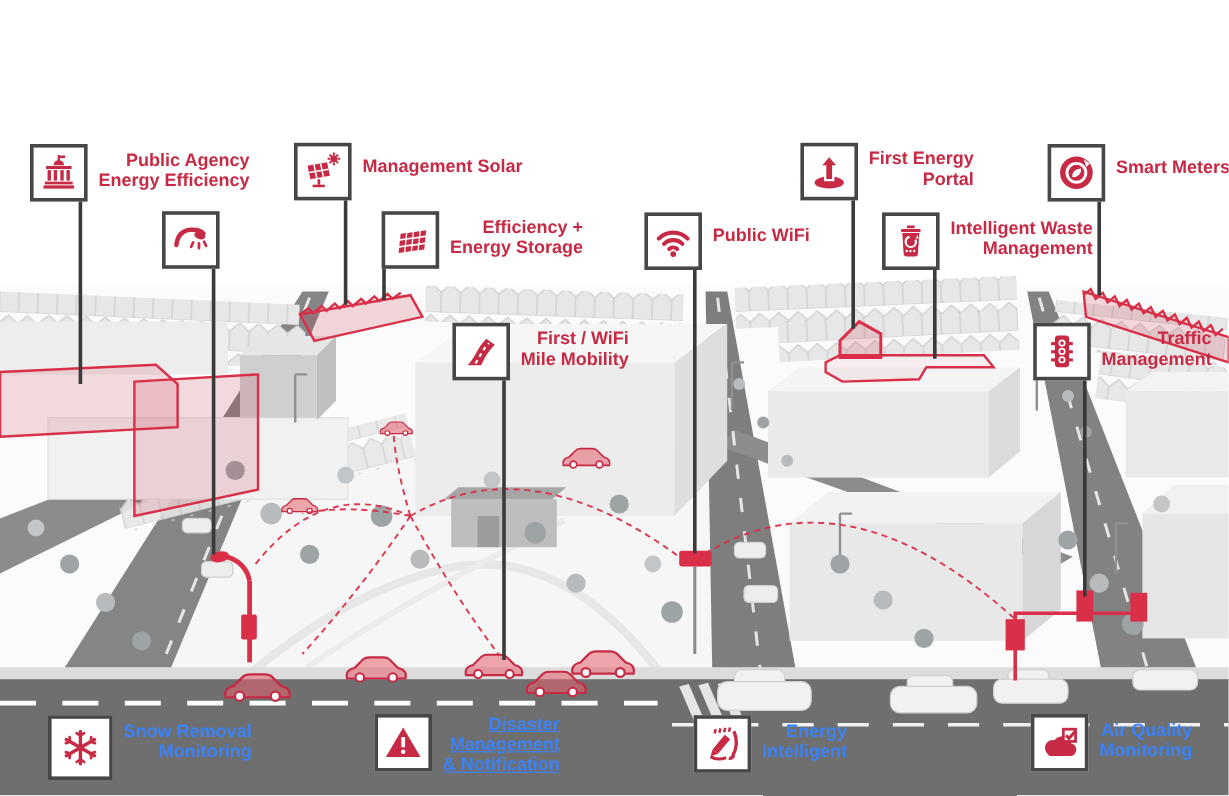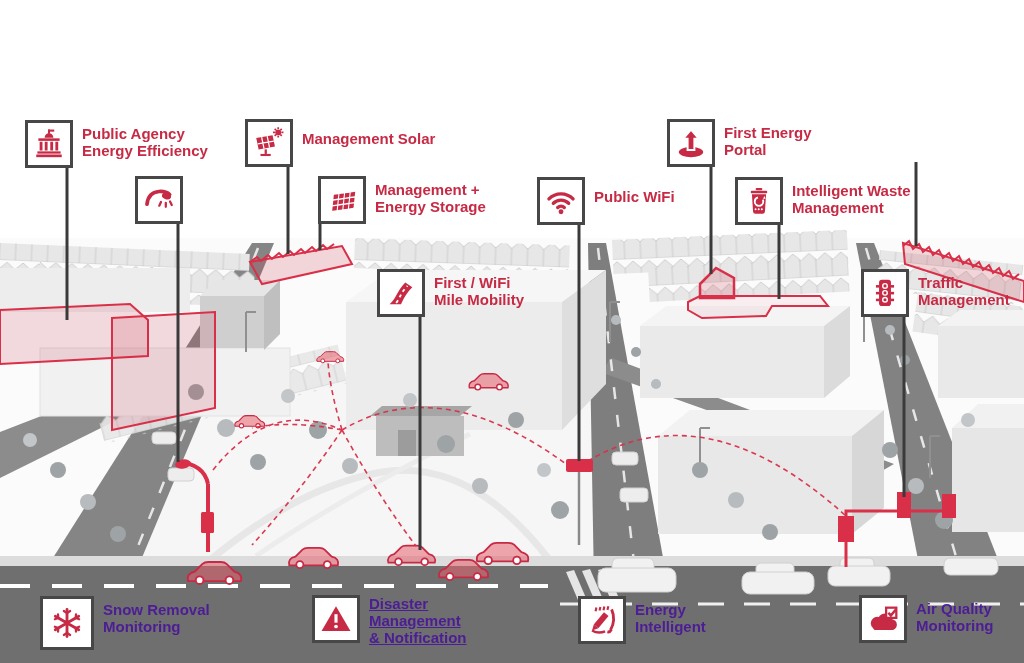--- a/index.html
+++ b/index.html
@@ -1,26 +1,26 @@
 <!DOCTYPE html>
 <html><head>
 <meta charset="utf-8">
 <style>
   html,body{margin:0;padding:0;background:#fff;}
   #stage{position:relative;width:1024px;height:663px;overflow:hidden;background:#fff;
-         font-family:"Liberation Sans",sans-serif;}
+         font-family:"Liberation Sans",sans-serif;text-align:right;}
   svg.scene{position:absolute;left:0;top:0;}
   .callout{position:absolute;display:flex;align-items:flex-start;}
   .icon-box{width:48px;height:48px;box-sizing:border-box;background:#fff;border:3px solid #474747;
             display:flex;align-items:center;justify-content:center;flex:0 0 auto;}
   .icon-box.big{width:54px;height:54px;}
   .lbl{margin-left:9px;font-weight:bold;font-size:15px;line-height:17px;color:#C62A44;white-space:nowrap;padding-top:5px;}
   .lbl.one{padding-top:11px;}
   .lbl.three{padding-top:0;text-decoration:underline;}
-  .lbl.white{color:#4c1d95;}
+  .lbl.white{color:#3b82f6;}
   .line{display:block;}
   .line:empty{display:none;}
 </style>
 </head>
 <body>
 
 <div id="stage">
 
 <svg class="scene" width="1024" height="663" viewBox="0 0 1024 663">
   <defs>
@@ -285,21 +285,21 @@
             <rect x="12" y="10" width="3.2" height="3"></rect>
             <rect x="16" y="10" width="3.2" height="3"></rect>
         <rect x="4" y="14" width="3.2" height="3"></rect>
             <rect x="8" y="14" width="3.2" height="3"></rect>
             <rect x="12" y="14" width="3.2" height="3"></rect>
             <rect x="16" y="14" width="3.2" height="3"></rect>
       </g>
     </svg>
   </div>
   <div class="lbl">
-    <span class="line">Management +</span>
+    <span class="line">Efficiency +</span>
     <span class="line">Energy Storage</span>
   </div>
 </div>
 
 <div class="callout" style="left:377px;top:269px">
   <div class="icon-box">
     <svg viewBox="0 0 24 24" width="34" height="34">
       <path d="M4,20 C9,15 9.5,10 15,4.5 L20,8 C15.5,12.5 14,16 12,20 Z" fill="#C62A44"></path>
       <path d="M8.6,19 C11.5,15 12,11.5 16.6,7" stroke="#FFF" stroke-width="1.3" stroke-dasharray="2.2 2.4" fill="none"></path>
     </svg>
@@ -349,20 +349,34 @@
           <circle cx="11.8" cy="17.8" r="0.7" fill="#FFF"></circle>
           <circle cx="14" cy="17.8" r="0.7" fill="#FFF"></circle>
     </svg>
   </div>
   <div class="lbl">
     <span class="line">Intelligent Waste</span>
     <span class="line">Management</span>
   </div>
 </div>
 
+<div class="callout" style="left:873px;top:120px">
+  <div class="icon-box">
+    <svg viewBox="0 0 24 24" width="34" height="34">
+      <circle cx="12" cy="12" r="9.6" fill="#C62A44"></circle>
+      <circle cx="12" cy="12" r="6.4" fill="#FFF"></circle>
+      <circle cx="12" cy="12" r="4.7" fill="#C62A44"></circle>
+      <path d="M9.6,14.5 Q9.4,10 14.7,9.5 Q15,14 10.6,14.6 Z" fill="#FFF"></path>
+      <path d="M16.4,4 L19.8,6.6 L17.8,8.7 Z" fill="#FFF"></path>
+    </svg>
+  </div>
+  <div class="lbl one">
+    <span class="line">Smart Meters</span>
+  </div>
+</div>
 
 <div class="callout" style="left:861px;top:269px">
   <div class="icon-box">
     <svg viewBox="0 0 24 24" width="34" height="34" fill="#C62A44">
       <rect x="5.6" y="6.4" width="2.4" height="1.8"></rect>
           <rect x="5.6" y="11.2" width="2.4" height="1.8"></rect>
           <rect x="5.6" y="16" width="2.4" height="1.8"></rect>
       <rect x="16" y="6.4" width="2.4" height="1.8"></rect>
           <rect x="16" y="11.2" width="2.4" height="1.8"></rect>
           <rect x="16" y="16" width="2.4" height="1.8"></rect>

